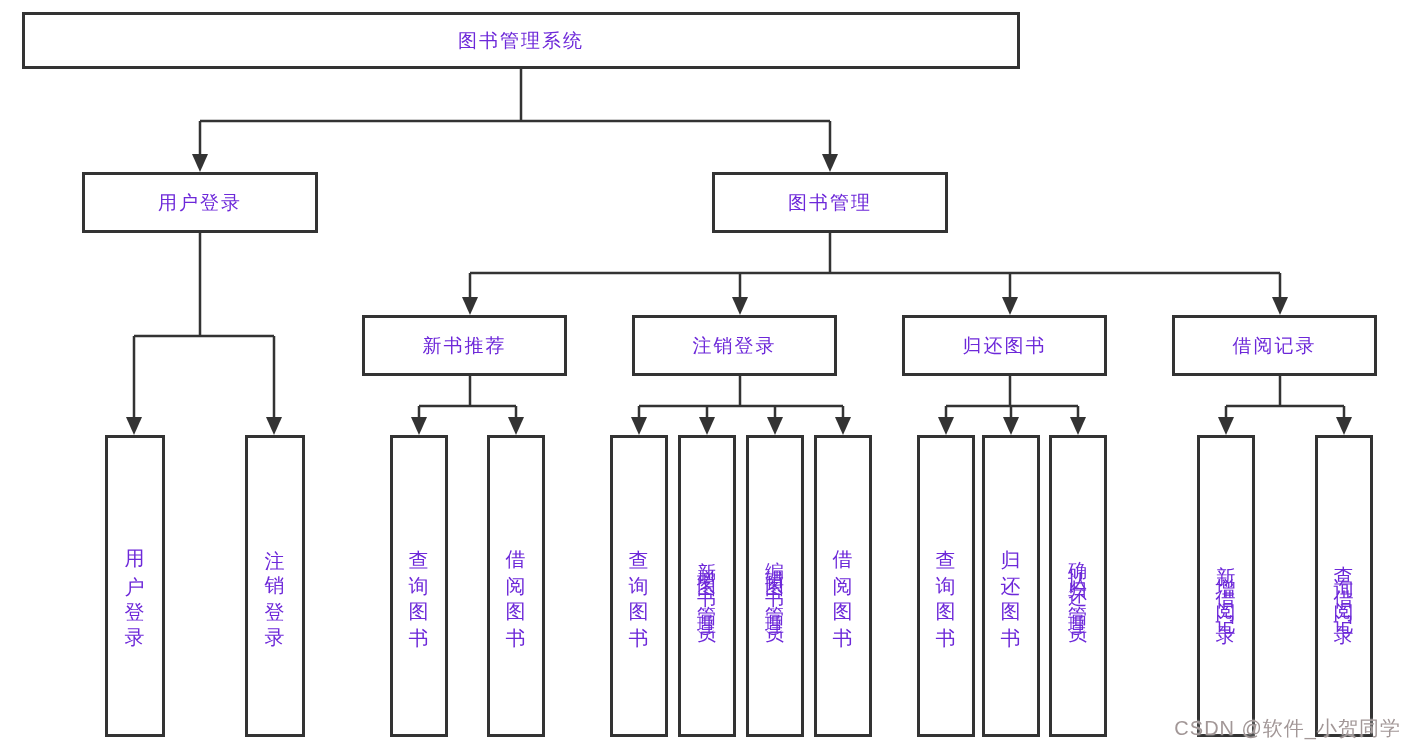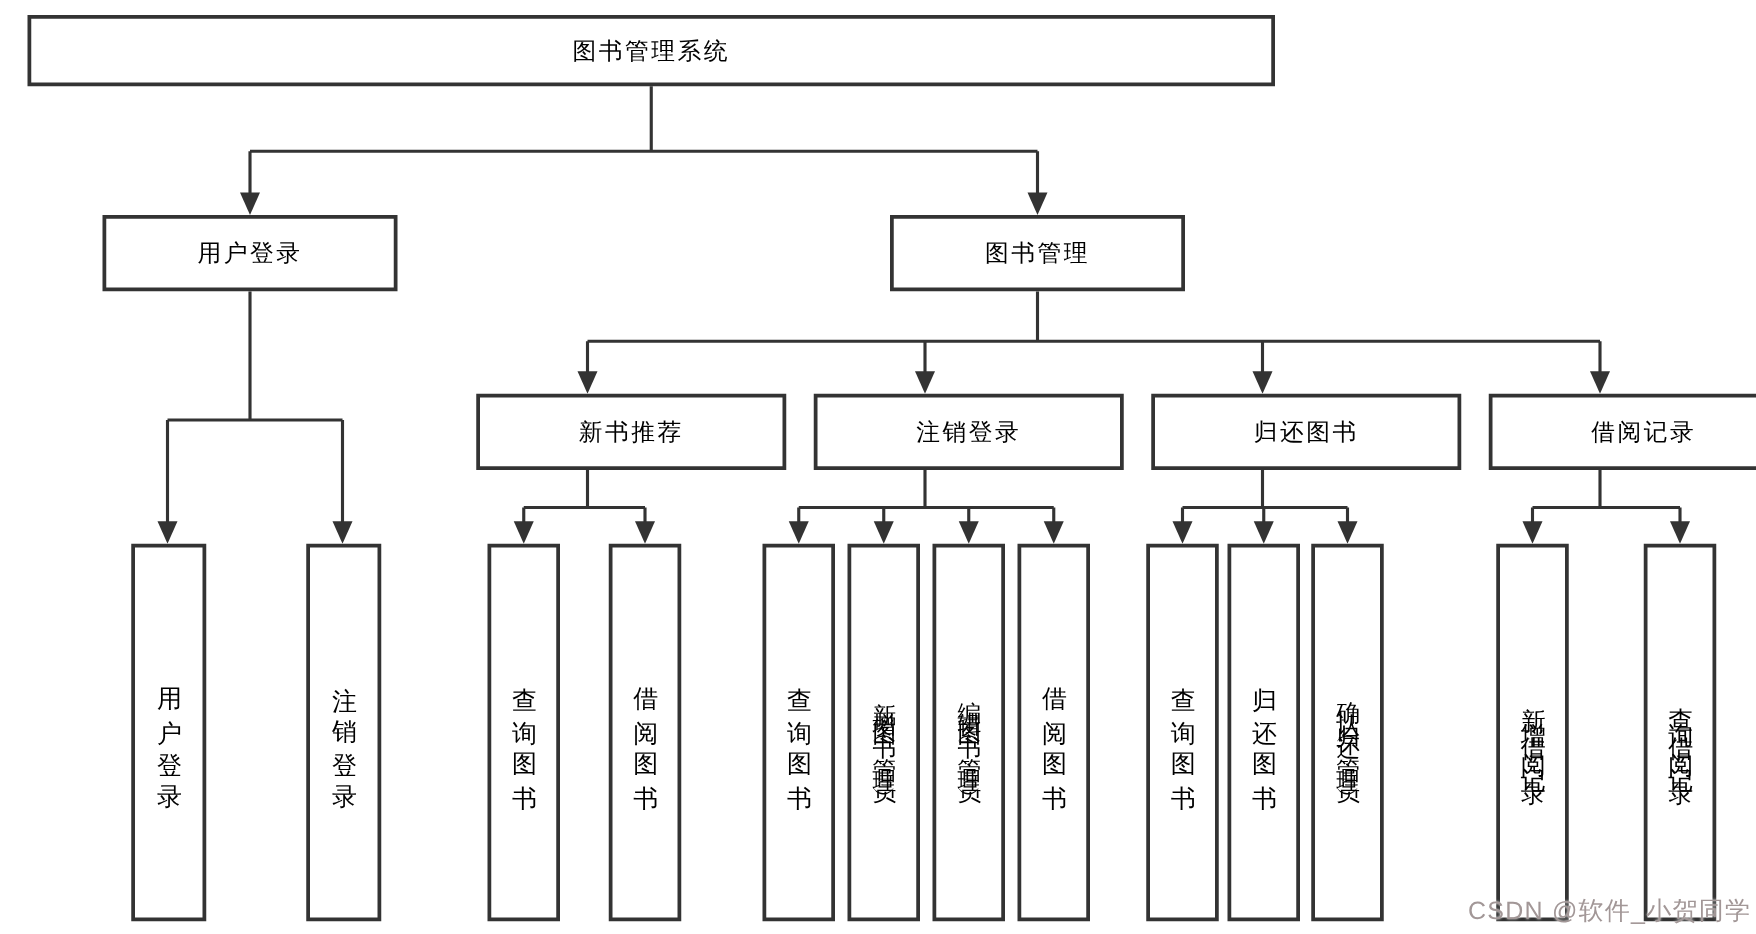--- a/index.html
+++ b/index.html
@@ -4,26 +4,26 @@
 <style>
   html,body{margin:0;padding:0;background:#ffffff;}
   .canvas{
     position:relative;width:1405px;height:747px;background:#ffffff;overflow:hidden;
     font-family:"Liberation Sans","DejaVu Sans",sans-serif;color:#333333;
   }
   .connectors{position:absolute;left:0;top:0;width:1405px;height:747px;}
   .box{
     position:absolute;box-sizing:border-box;border:3px solid #333333;background:#ffffff;
     display:flex;align-items:center;justify-content:center;
-    font-size:19px;letter-spacing:2px;color:#000000;z-index:2;
+    font-size:19px;letter-spacing:2px;color:#6d28d9;z-index:2;
   }
   .root{left:22px;top:12px;width:998px;height:57px;}
   .l1{top:172px;width:236px;height:61px;}
   .l1a{left:82px;} .l1b{left:712px;}
-  .l2{top:315px;width:248px;height:61px;margin-left:19px;}
+  .l2{top:315px;width:205px;height:61px;}
   .l2a{left:362px;} .l2b{left:632px;} .l2c{left:902px;} .l2d{left:1172px;}
   .leaf{
     top:435px;height:302px;width:58px;
     writing-mode:vertical-rl;
     font-size:20px;letter-spacing:26px;line-height:1;
   }
   .leaf.w60{width:60px;}
   .leaf.sp6{letter-spacing:12px;}
   .leaf.sp9{letter-spacing:9px;font-size:19px;}
   .f1{left:105px;} .f2{left:245px;}

